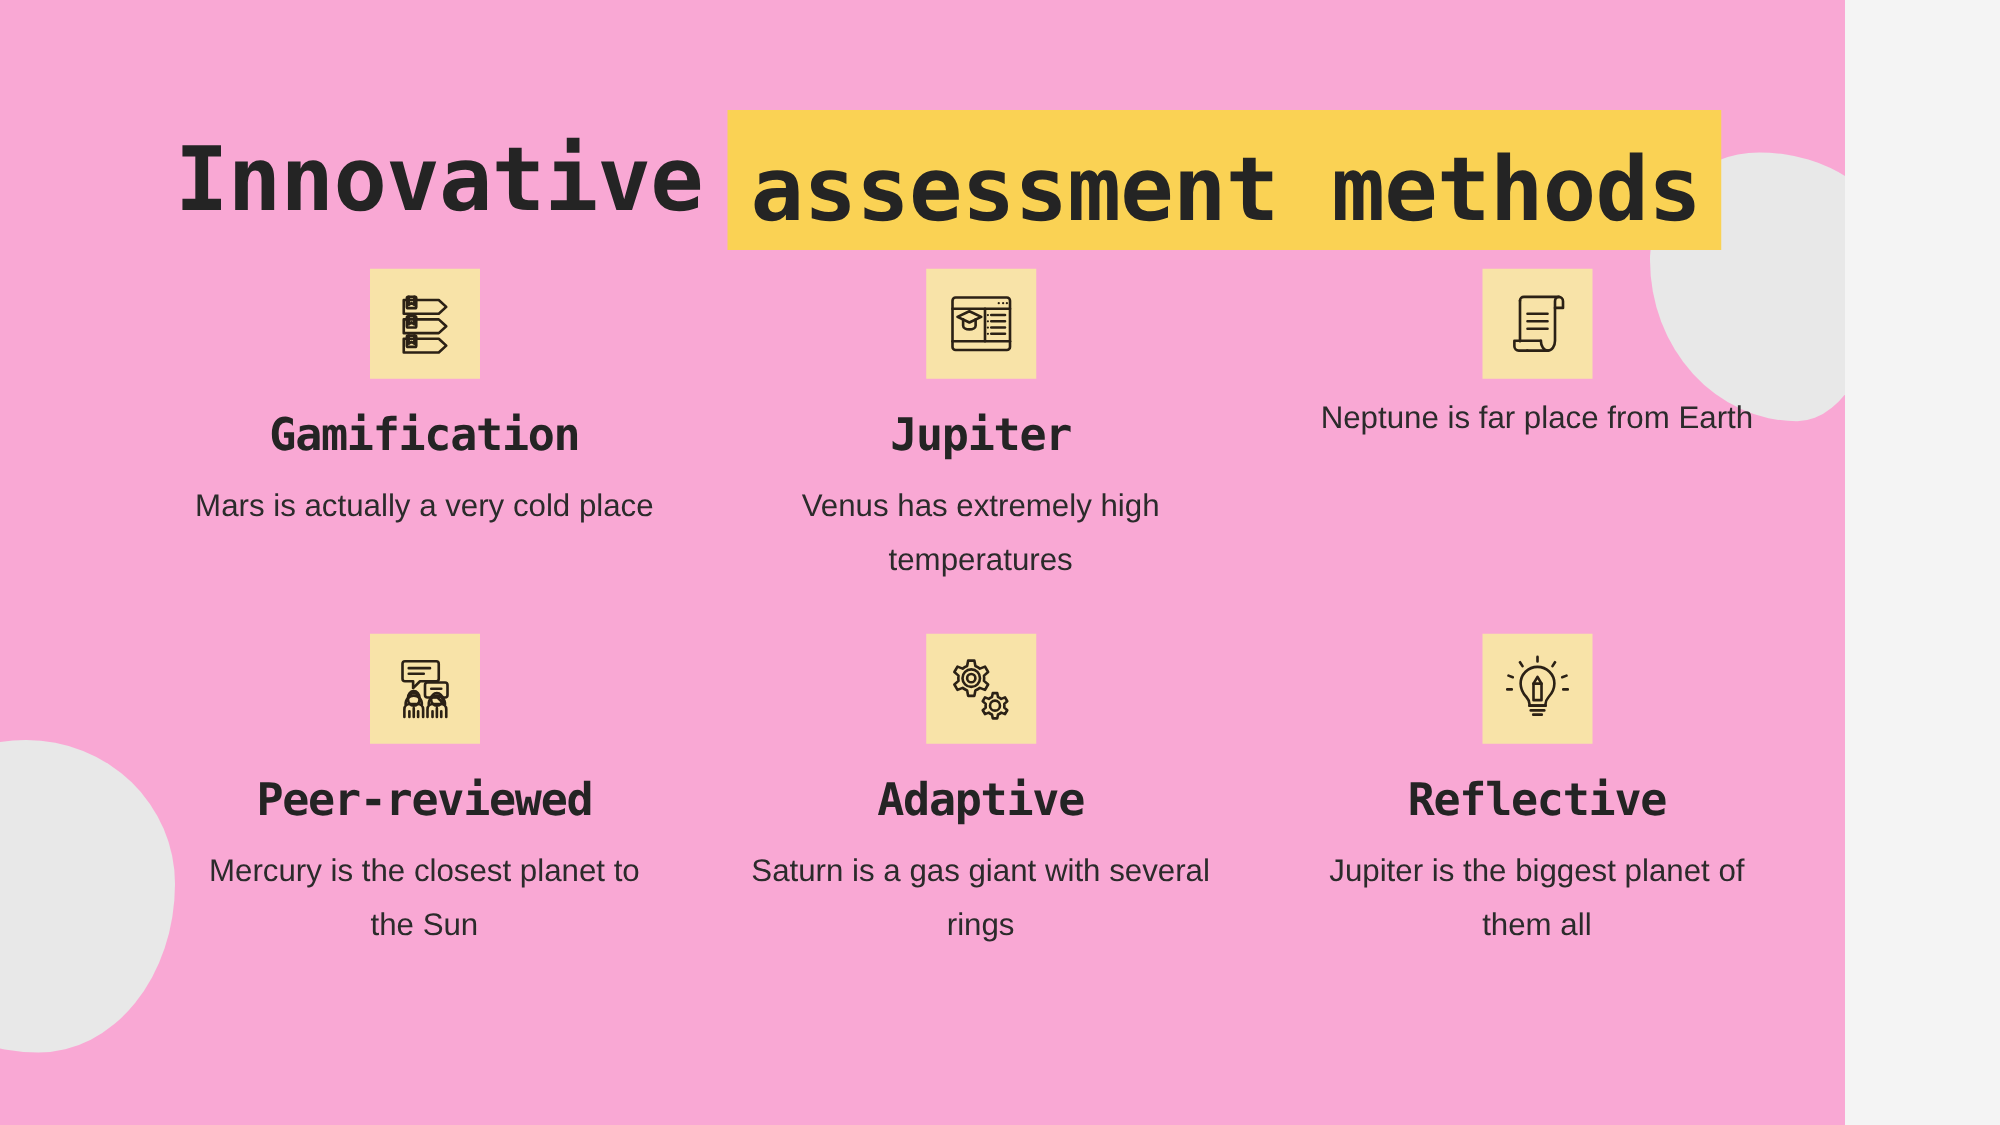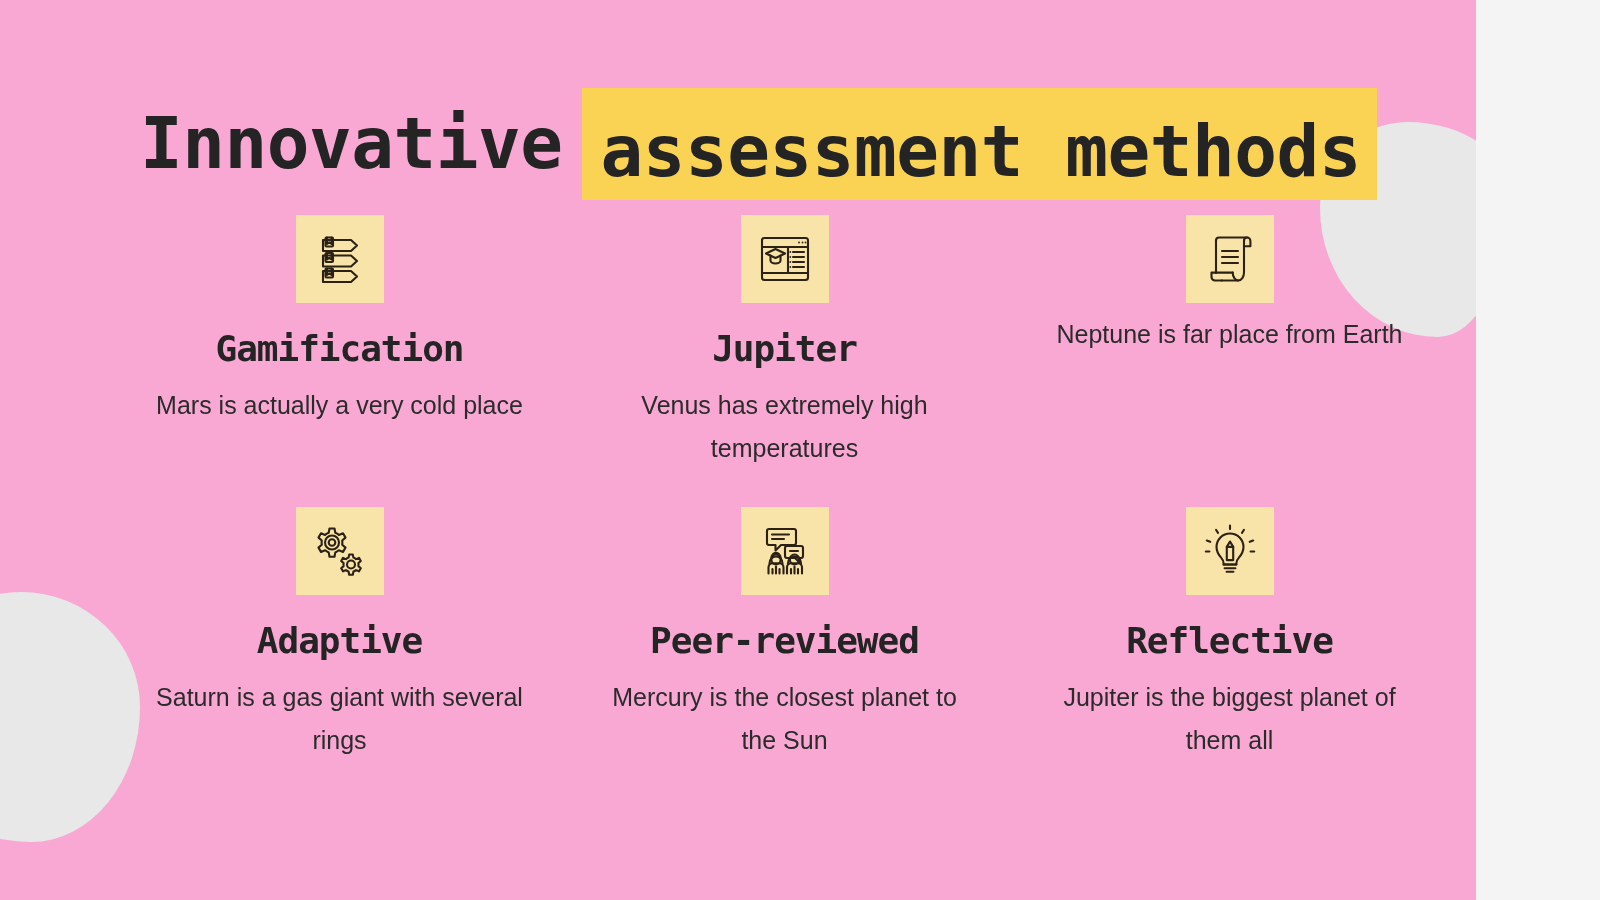--- a/index.html
+++ b/index.html
@@ -186,34 +186,20 @@
           <path d="M30.7 41.6H9.5v4.4c0 2 1.6 3.5 3.5 3.5h6.8"></path>
           <path d="M20 20h16M20 26h16M20 32h16"></path>
         </svg>
       </div>
       <div class="card-desc">Neptune is far place from Earth</div>
     </div>
 
     <div class="card">
       <div class="icon-tile">
         <svg width="56" height="56" viewBox="0 0 56 56" fill="none" stroke="#2b2115" stroke-width="2.1" stroke-linecap="round" stroke-linejoin="round">
-          <path d="M22.5 5.5h-5l-.8 4.3a13.8 13.8 0 00-3.6 2.1l-4.1-1.6-2.5 4.3 3.3 2.9a13.8 13.8 0 000 4.2l-3.3 2.9 2.5 4.3 4.1-1.6a13.8 13.8 0 003.6 2.1l.8 4.3h5l.8-4.3a13.8 13.8 0 003.6-2.1l4.1 1.6 2.5-4.3-3.3-2.9a13.8 13.8 0 000-4.2l3.3-2.9-2.5-4.3-4.1 1.6a13.8 13.8 0 00-3.6-2.1z"></path>
-          <circle cx="20" cy="19.5" r="7"></circle>
-          <circle cx="20" cy="19.5" r="3.3"></circle>
-          <path d="M40.8 31.5h-3.6l-.6 3.1a9.9 9.9 0 00-2.6 1.5l-3-1.2-1.8 3.1 2.4 2.1a9.9 9.9 0 000 3l-2.4 2.1 1.8 3.1 3-1.2a9.9 9.9 0 002.6 1.5l.6 3.1h3.6l.6-3.1a9.9 9.9 0 002.6-1.5l3 1.2 1.8-3.1-2.4-2.1a9.9 9.9 0 000-3l2.4-2.1-1.8-3.1-3 1.2a9.9 9.9 0 00-2.6-1.5z"></path>
-          <circle cx="39" cy="41.5" r="4"></circle>
-        </svg>
-      </div>
-      <div class="card-title">Adaptive</div>
-      <div class="card-desc">Saturn is a gas giant with several rings</div>
-    </div>
-
-    <div class="card">
-      <div class="icon-tile">
-        <svg width="56" height="56" viewBox="0 0 56 56" fill="none" stroke="#2b2115" stroke-width="2.1" stroke-linecap="round" stroke-linejoin="round">
           <path d="M12 6h25a2 2 0 012 2v12a2 2 0 01-2 2H24l-5.5 5.5V22h-6.5a2 2 0 01-2-2V8a2 2 0 012-2z"></path>
           <path d="M15 11.5h17M15 16h12"></path>
           <path d="M30 23h14a2 2 0 012 2v8a2 2 0 01-2 2h-1.5v4.5L38 35h-8a2 2 0 01-2-2v-8a2 2 0 012-2z"></path>
           <path d="M33 28h8"></path>
           <path d="M12.5 40.5c-.2-4.1 2.9-7 6.5-7s6.7 2.9 6.5 7"></path>
           <ellipse cx="19" cy="36.5" rx="4.6" ry="5"></ellipse>
           <path d="M14.4 35.2c0-3 2-5.3 4.6-5.3s4.6 2.3 4.6 5.3"></path>
           <path d="M11.5 50.5v-6.2c0-2.3 2-4.1 4.4-4.1h6.2c2.4 0 4.4 1.8 4.4 4.1v6.2"></path>
           <path d="M15.5 46v4.5M22.5 46v4.5M19 43.5v7"></path>
           <path d="M31 40.5c-.2-4.1 2.9-7 6.5-7s6.7 2.9 6.5 7"></path>
@@ -223,20 +209,34 @@
           <path d="M34 46v4.5M41 46v4.5M37.5 43.5v7"></path>
         </svg>
       </div>
       <div class="card-title">Peer-reviewed</div>
       <div class="card-desc">Mercury is the closest planet to the Sun</div>
     </div>
 
     <div class="card">
       <div class="icon-tile">
         <svg width="56" height="56" viewBox="0 0 56 56" fill="none" stroke="#2b2115" stroke-width="2.1" stroke-linecap="round" stroke-linejoin="round">
+          <path d="M22.5 5.5h-5l-.8 4.3a13.8 13.8 0 00-3.6 2.1l-4.1-1.6-2.5 4.3 3.3 2.9a13.8 13.8 0 000 4.2l-3.3 2.9 2.5 4.3 4.1-1.6a13.8 13.8 0 003.6 2.1l.8 4.3h5l.8-4.3a13.8 13.8 0 003.6-2.1l4.1 1.6 2.5-4.3-3.3-2.9a13.8 13.8 0 000-4.2l3.3-2.9-2.5-4.3-4.1 1.6a13.8 13.8 0 00-3.6-2.1z"></path>
+          <circle cx="20" cy="19.5" r="7"></circle>
+          <circle cx="20" cy="19.5" r="3.3"></circle>
+          <path d="M40.8 31.5h-3.6l-.6 3.1a9.9 9.9 0 00-2.6 1.5l-3-1.2-1.8 3.1 2.4 2.1a9.9 9.9 0 000 3l-2.4 2.1 1.8 3.1 3-1.2a9.9 9.9 0 002.6 1.5l.6 3.1h3.6l.6-3.1a9.9 9.9 0 002.6-1.5l3 1.2 1.8-3.1-2.4-2.1a9.9 9.9 0 000-3l2.4-2.1-1.8-3.1-3 1.2a9.9 9.9 0 00-2.6-1.5z"></path>
+          <circle cx="39" cy="41.5" r="4"></circle>
+        </svg>
+      </div>
+      <div class="card-title">Adaptive</div>
+      <div class="card-desc">Saturn is a gas giant with several rings</div>
+    </div>
+
+    <div class="card">
+      <div class="icon-tile">
+        <svg width="56" height="56" viewBox="0 0 56 56" fill="none" stroke="#2b2115" stroke-width="2.1" stroke-linecap="round" stroke-linejoin="round">
           <path d="M28 10.5c-7.5 0-13.5 6-13.5 13.3 0 4.6 2.3 8.3 4.6 10.8 1.6 1.8 2.5 3.5 2.5 5.6v1.3h12.8v-1.3c0-2.1.9-3.8 2.5-5.6 2.3-2.5 4.6-6.2 4.6-10.8C41.5 16.5 35.5 10.5 28 10.5z"></path>
           <path d="M21.6 41.5h12.8"></path>
           <path d="M22.6 45.3h10.8"></path>
           <path d="M24.6 48.7h6.8"></path>
           <path d="M28 2.5v3.6M14 6.8l2 3.1M42 6.8l-2 3.1M4.8 17.5l3.4 1.3M51.2 17.5l-3.4 1.3M3.8 28.5h3.6M52.2 28.5h-3.6"></path>
           <path d="M28 18.5l3.2 5.4v13.2h-6.4V23.9z"></path>
           <path d="M24.8 23.9h6.4"></path>
         </svg>
       </div>
       <div class="card-title">Reflective</div>

